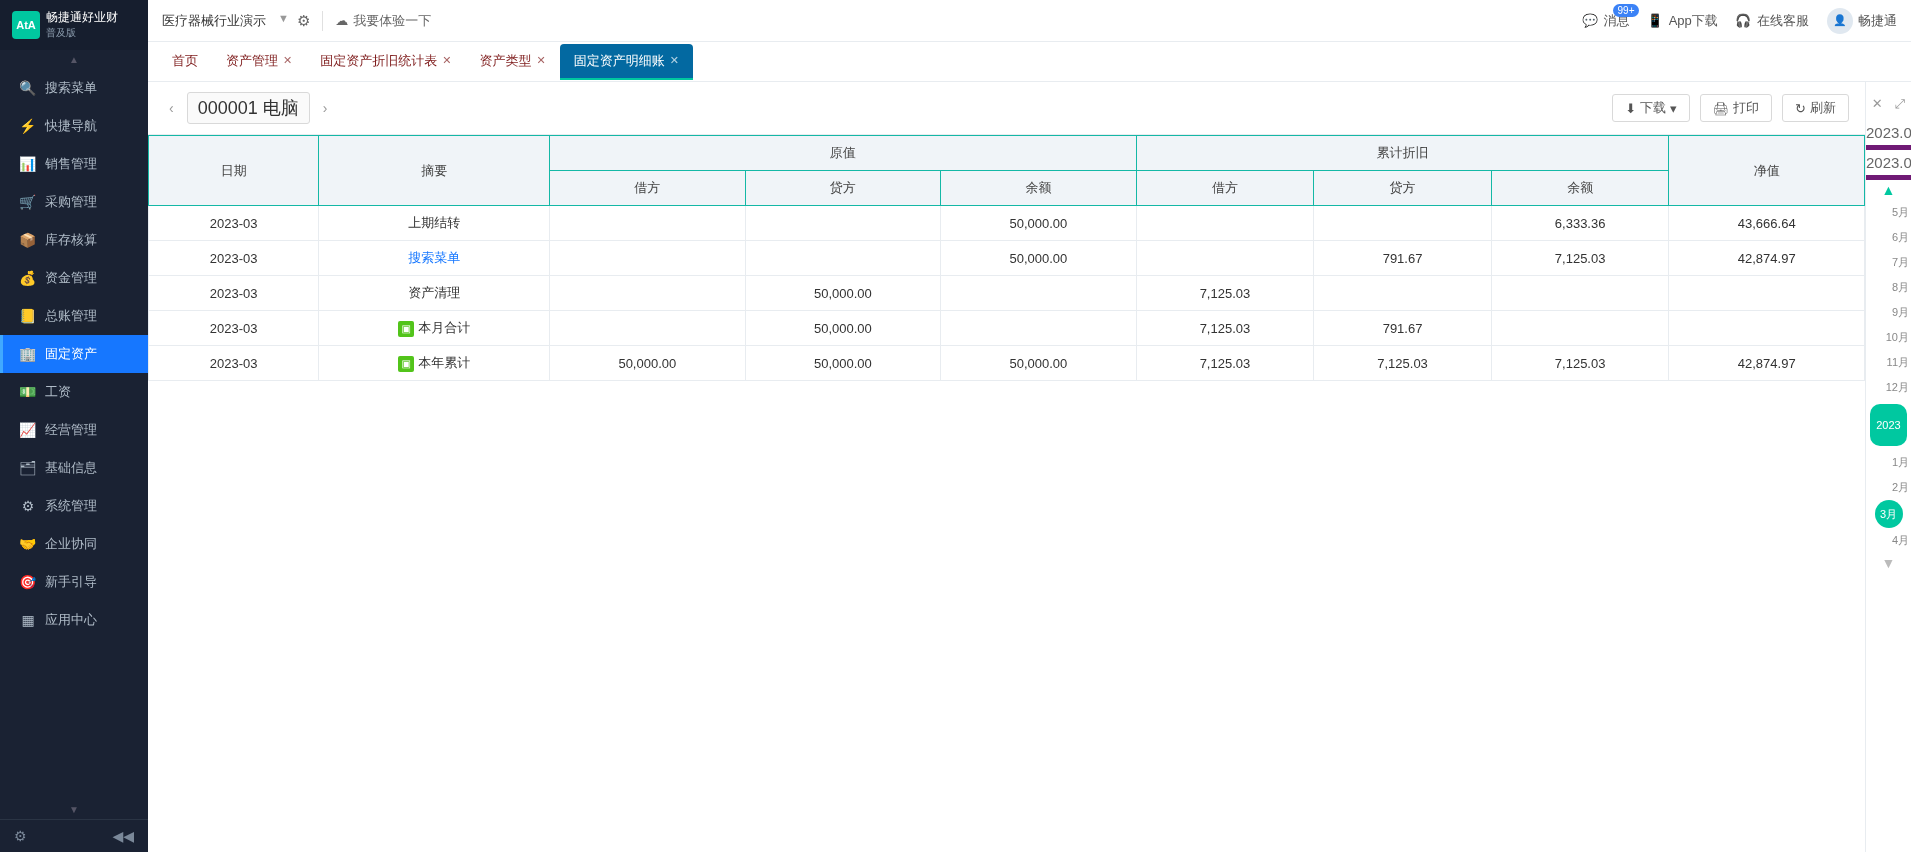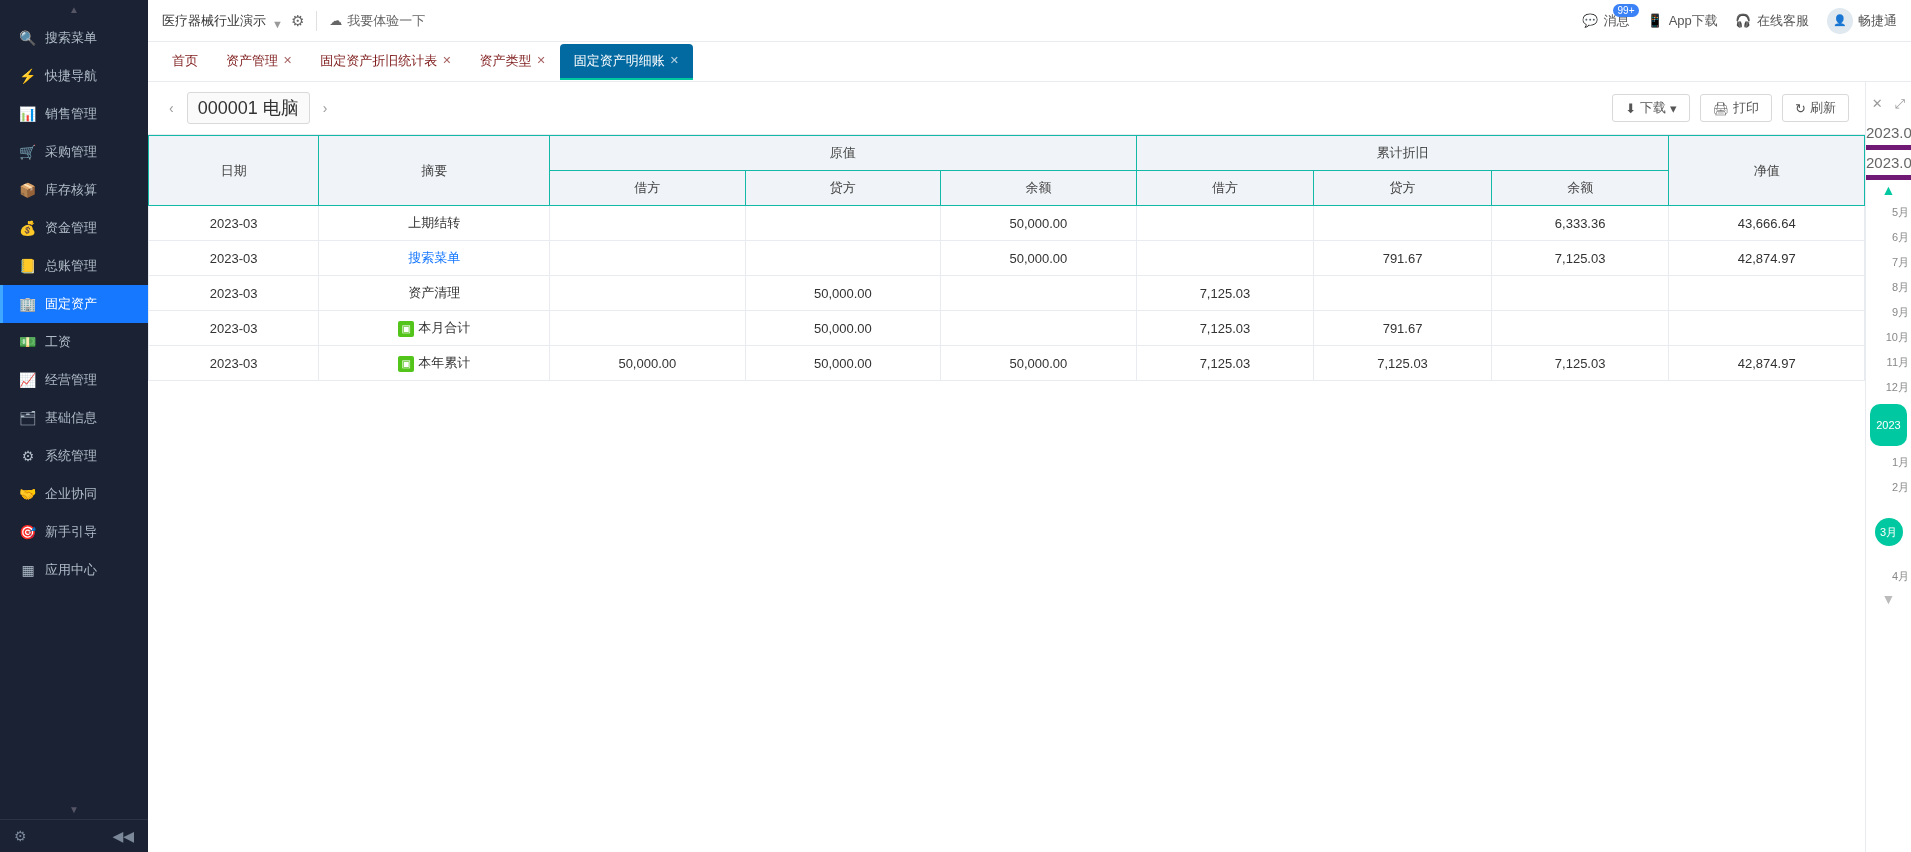--- a/index.html
+++ b/index.html
@@ -54,21 +54,21 @@
     .topbar {
       background: #fff;
       border-bottom: 1px solid #e8ecf0;
       display: flex;
       align-items: center;
       padding: 0 14px;
       height: 42px;
       flex-shrink: 0;
     }
     .topbar-company {
-      display: flex; align-items: flex-end; gap: 6px;
+      display: flex; align-items: flex-start; gap: 12px;
       font-size: 13px; color: #333; cursor: pointer;
     }
     .topbar-company .chevron { color: #999; font-size: 11px; }
     .topbar-settings { margin-left: 8px; color: #666; cursor: pointer; font-size: 15px; }
     .topbar-divider { width: 1px; height: 20px; background: #e0e0e0; margin: 0 12px; }
     .topbar-experience { display: flex; align-items: center; gap: 5px; color: #666; font-size: 13px; cursor: pointer; }
     .topbar-right { margin-left: auto; display: flex; align-items: center; gap: 18px; }
     .topbar-right-item { display: flex; align-items: center; gap: 5px; color: #555; font-size: 13px; cursor: pointer; position: relative; }
     .badge { background: #3b82f6; color: #fff; border-radius: 10px; font-size: 10px; padding: 1px 5px; position: absolute; top: -8px; right: -10px; }
     .avatar { width: 26px; height: 26px; border-radius: 50%; background: #e0e8f0; display: flex; align-items: center; justify-content: center; font-size: 11px; color: #666; }
@@ -215,21 +215,21 @@
       cursor: pointer;
       width: 100%;
       text-align: right;
     }
     .rp-item.active-month {
       background: #00c8a0;
       color: #fff;
       border-radius: 50%;
       width: 28px;
       height: 28px;
-      margin: 18px auto;
+      margin: 0 auto;
       display: flex; align-items: center; justify-content: center;
     }
     .rp-year-badge {
       background: #00c8a0;
       color: #fff;
       border-radius: 10px;
       padding: 15px 6px;
       font-size: 11px;
       margin: 4px auto;
       display: block;
@@ -238,20 +238,27 @@
     .rp-close-btn { color: #999; cursor: pointer; font-size: 13px; padding: 4px; }
     .rp-expand-btn { color: #999; cursor: pointer; font-size: 13px; padding: 4px; }
     .rp-top-btns { display: flex; gap: 4px; padding: 4px; }
     .rp-chevron { color: #00c8a0; font-size: 14px; padding: 2px; cursor: pointer; }
     .rp-chevron-down { color: #bbb; font-size: 14px; padding: 2px; cursor: pointer; }
   </style>
 </head>
 <body>
 
 <div class="sidebar">
+  <div class="sidebar-logo">
+    <div class="logo-icon">AtA</div>
+    <div>
+      <div class="logo-text">畅捷通好业财</div>
+      <div class="logo-sub">普及版</div>
+    </div>
+  </div>
   <div class="sidebar-scroll-up">▲</div>
   <div class="sidebar-menu">
     <div class="menu-item">
       <span class="menu-icon">🔍</span>
       <span>搜索菜单</span>
     </div>
     <div class="menu-item">
       <span class="menu-icon">⚡</span>
       <span>快捷导航</span>
     </div>

